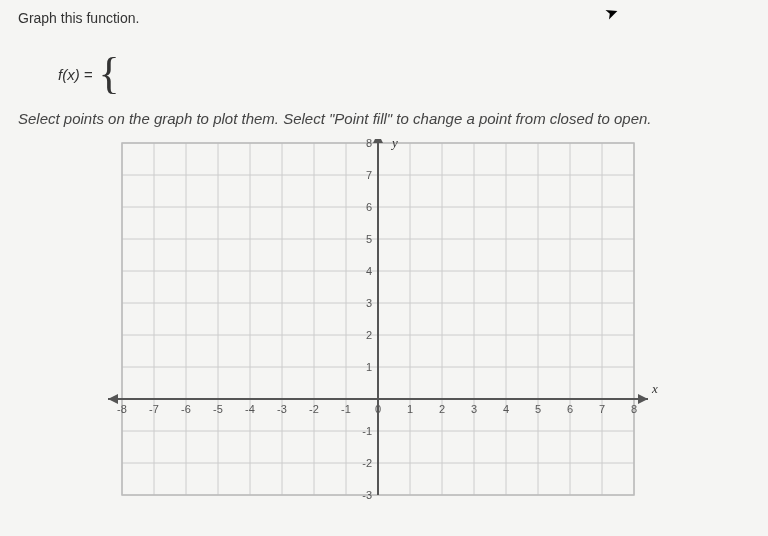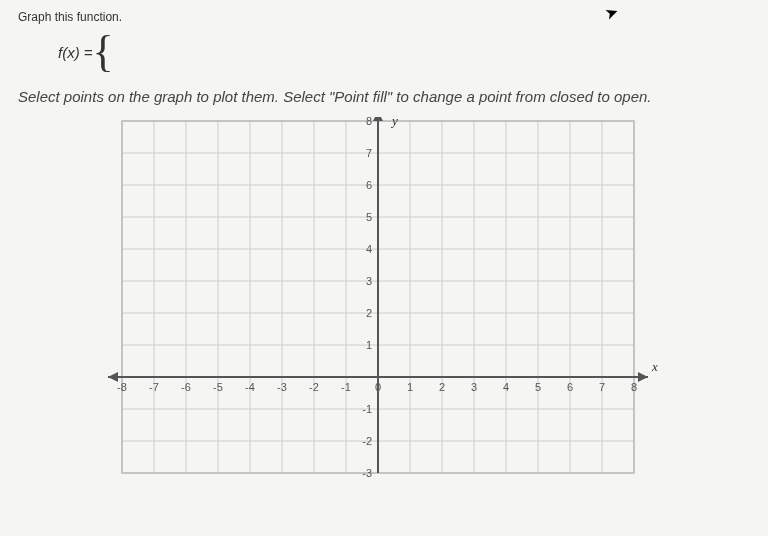--- a/index.html
+++ b/index.html
@@ -7,32 +7,32 @@
       font-family: Arial, Helvetica, sans-serif;
       background: #f5f5f3;
       width: 768px;
       height: 536px;
       padding: 10px 18px;
       color: #333;
       position: relative;
       overflow: hidden;
     }
     .prompt-title {
-      font-size: 12px;
-      margin-bottom: 8px;
+      font-size: 14px;
+      margin-bottom: 28px;
     }
     .function-block {
       display: flex;
       align-items: center;
       margin-left: 40px;
       margin-bottom: 14px;
       font-size: 15px;
     }
     .fx-label {
-      margin-right: 0;
+      margin-right: 6px;
       font-style: italic;
     }
     .brace {
       font-size: 44px;
       line-height: 40px;
       font-weight: 100;
       margin-right: 8px;
       font-family: 'Times New Roman', serif;
     }
     .pieces {

